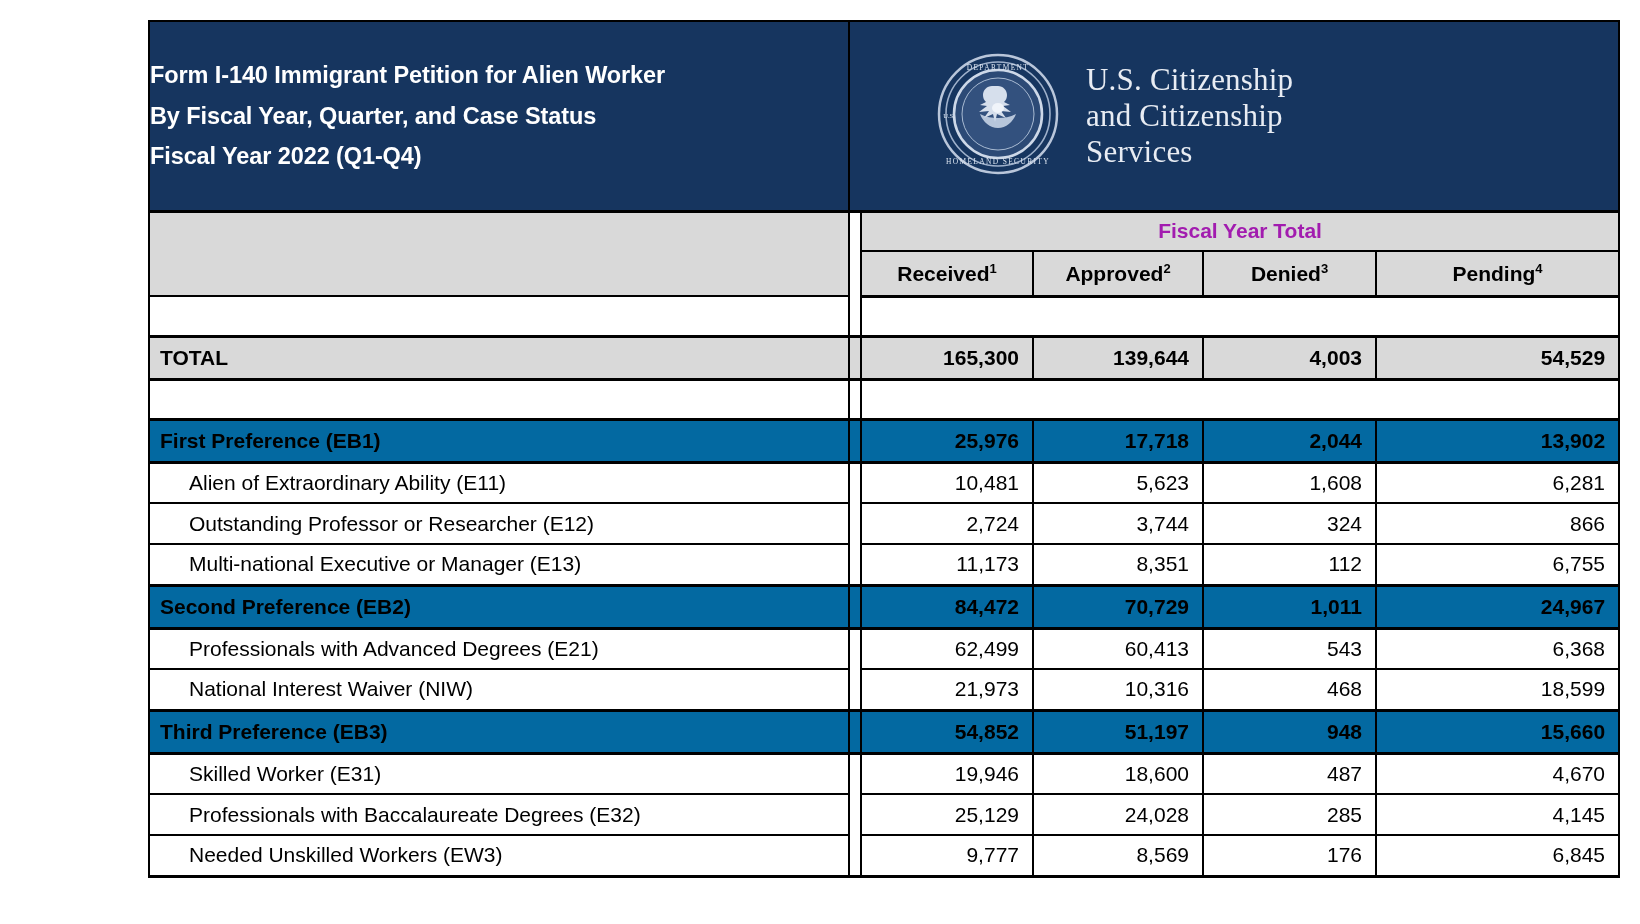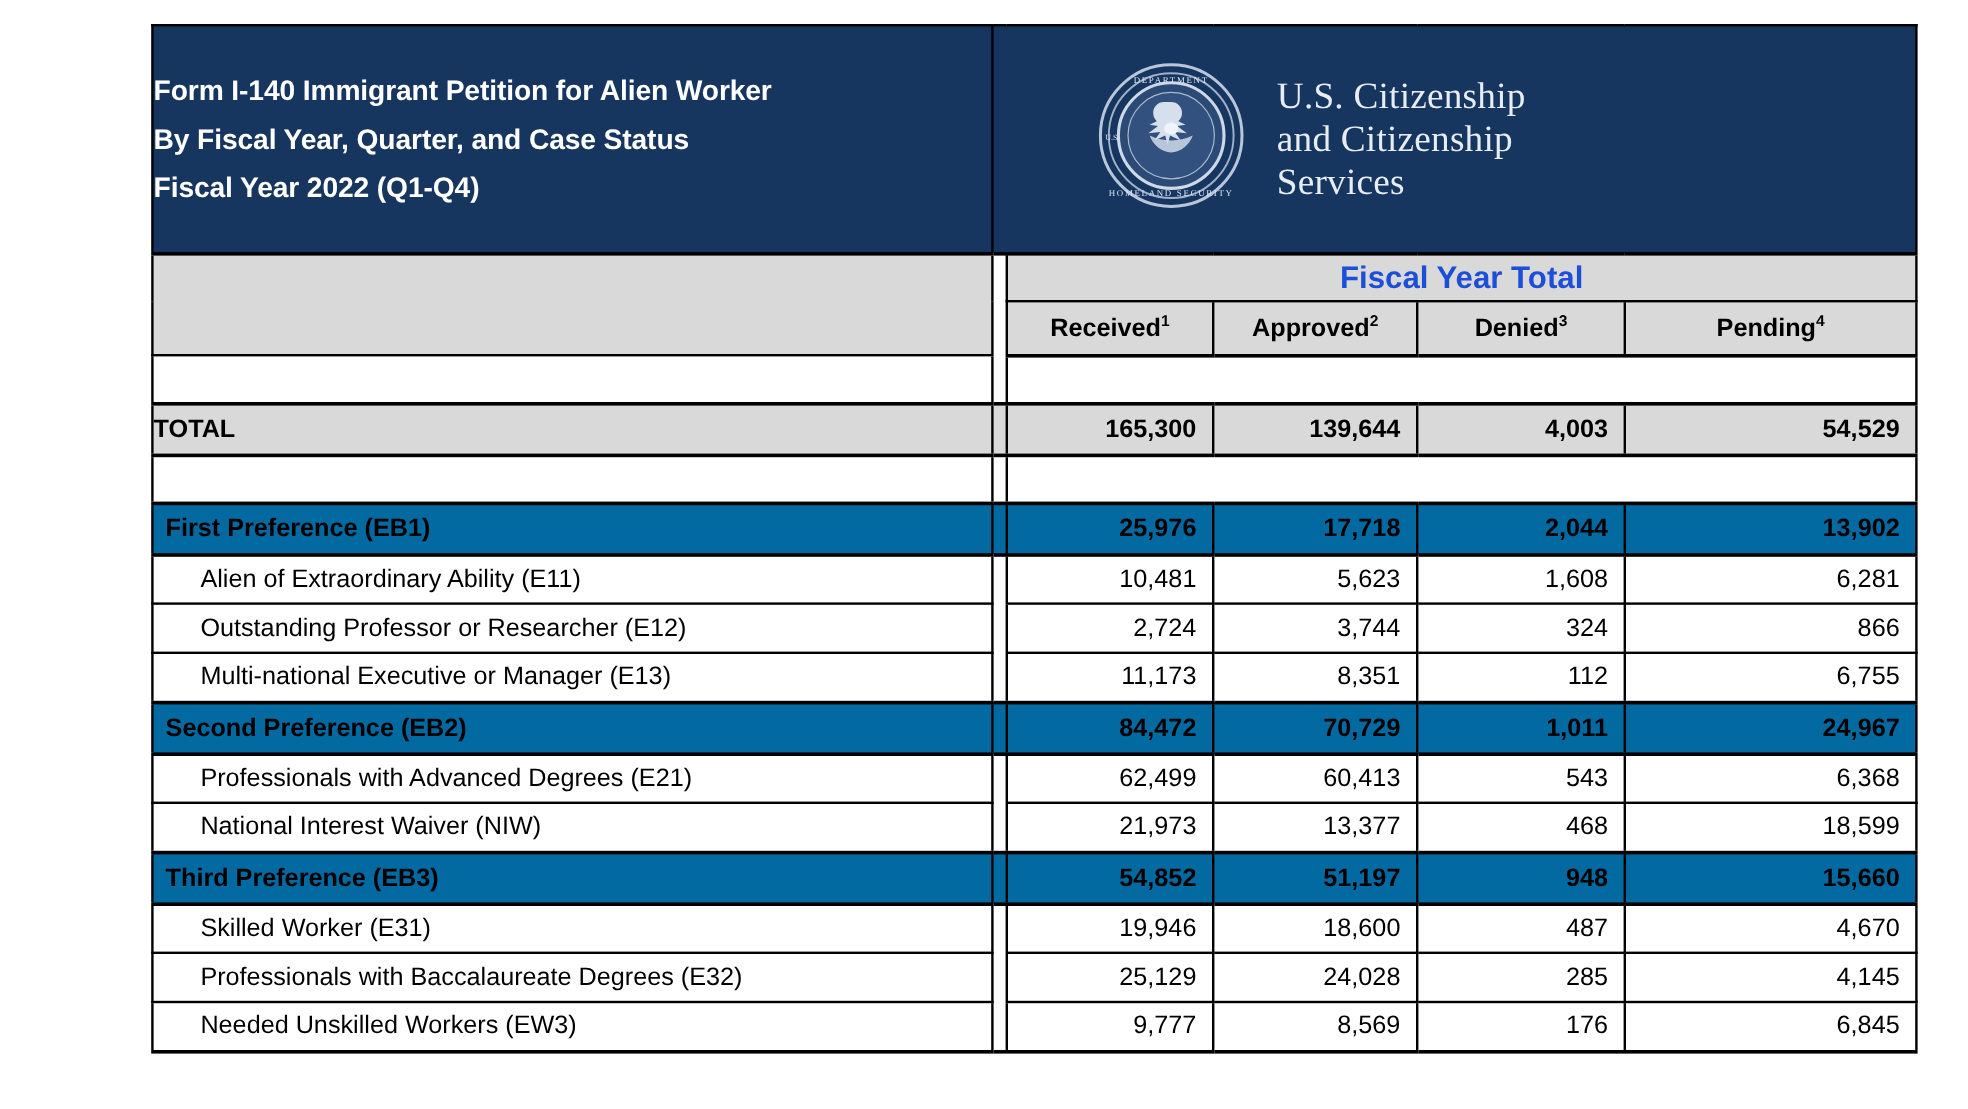--- a/index.html
+++ b/index.html
@@ -13,21 +13,21 @@
   #page {
     position: relative;
     width: 1640px;
     height: 924px;
     background: #ffffff;
   }
 
   
   .doc-table {
     position: absolute;
-    left: 126px;
+    left: 148px;
     top: 20px;
     width: 1470px;
     border-collapse: collapse;
     table-layout: fixed;
     background: #ffffff;
   }
   .doc-table td, .doc-table th {
     padding: 0;
     margin: 0;
     vertical-align: middle;
@@ -79,23 +79,23 @@
     border-left: 2px solid #000 !important;
     border-right: 2px solid #000 !important;
     background: #ffffff;
   }
 
   
   .grouphdr {
     background: #d9d9d9;
     height: 40px;
     text-align: center;
-    font-size: 26px;
+    font-size: 21px;
     font-weight: bold;
-    color: #1d4ed8;
+    color: #a21caf;
   }
   .blankhdr {
     background: #d9d9d9;
     height: 85px;
     border-right: none !important;
   }
   .colhdr {
     background: #d9d9d9;
     height: 45px;
     text-align: center;
@@ -106,20 +106,21 @@
   }
   .colhdr sup { font-size: 13px; vertical-align: super; }
 
   
   tr.spacer-row td { height: 40px; background: #ffffff; }
   tr.spacer-row td.lbl { border-right: 2px solid #000; }
 
   td.lbl {
     font-size: 21px;
     color: #000;
+    padding-left: 10px;
     height: 41px;
     white-space: nowrap;
   }
   td.num {
     font-size: 21px;
     color: #000;
     text-align: right;
     padding-right: 13px;
     height: 41px;
   }
@@ -264,21 +265,21 @@
         <td class="gapcell"></td>
         <td class="num">62,499</td>
         <td class="num">60,413</td>
         <td class="num">543</td>
         <td class="num">6,368</td>
       </tr>
       <tr class="sub-row">
         <td class="lbl">National Interest Waiver (NIW)</td>
         <td class="gapcell"></td>
         <td class="num">21,973</td>
-        <td class="num">13,377</td>
+        <td class="num">10,316</td>
         <td class="num">468</td>
         <td class="num">18,599</td>
       </tr>
 
       <tr class="group-row">
         <td class="lbl">Third Preference (EB3)</td>
         <td class="gapcell"></td>
         <td class="num">54,852</td>
         <td class="num">51,197</td>
         <td class="num">948</td>

